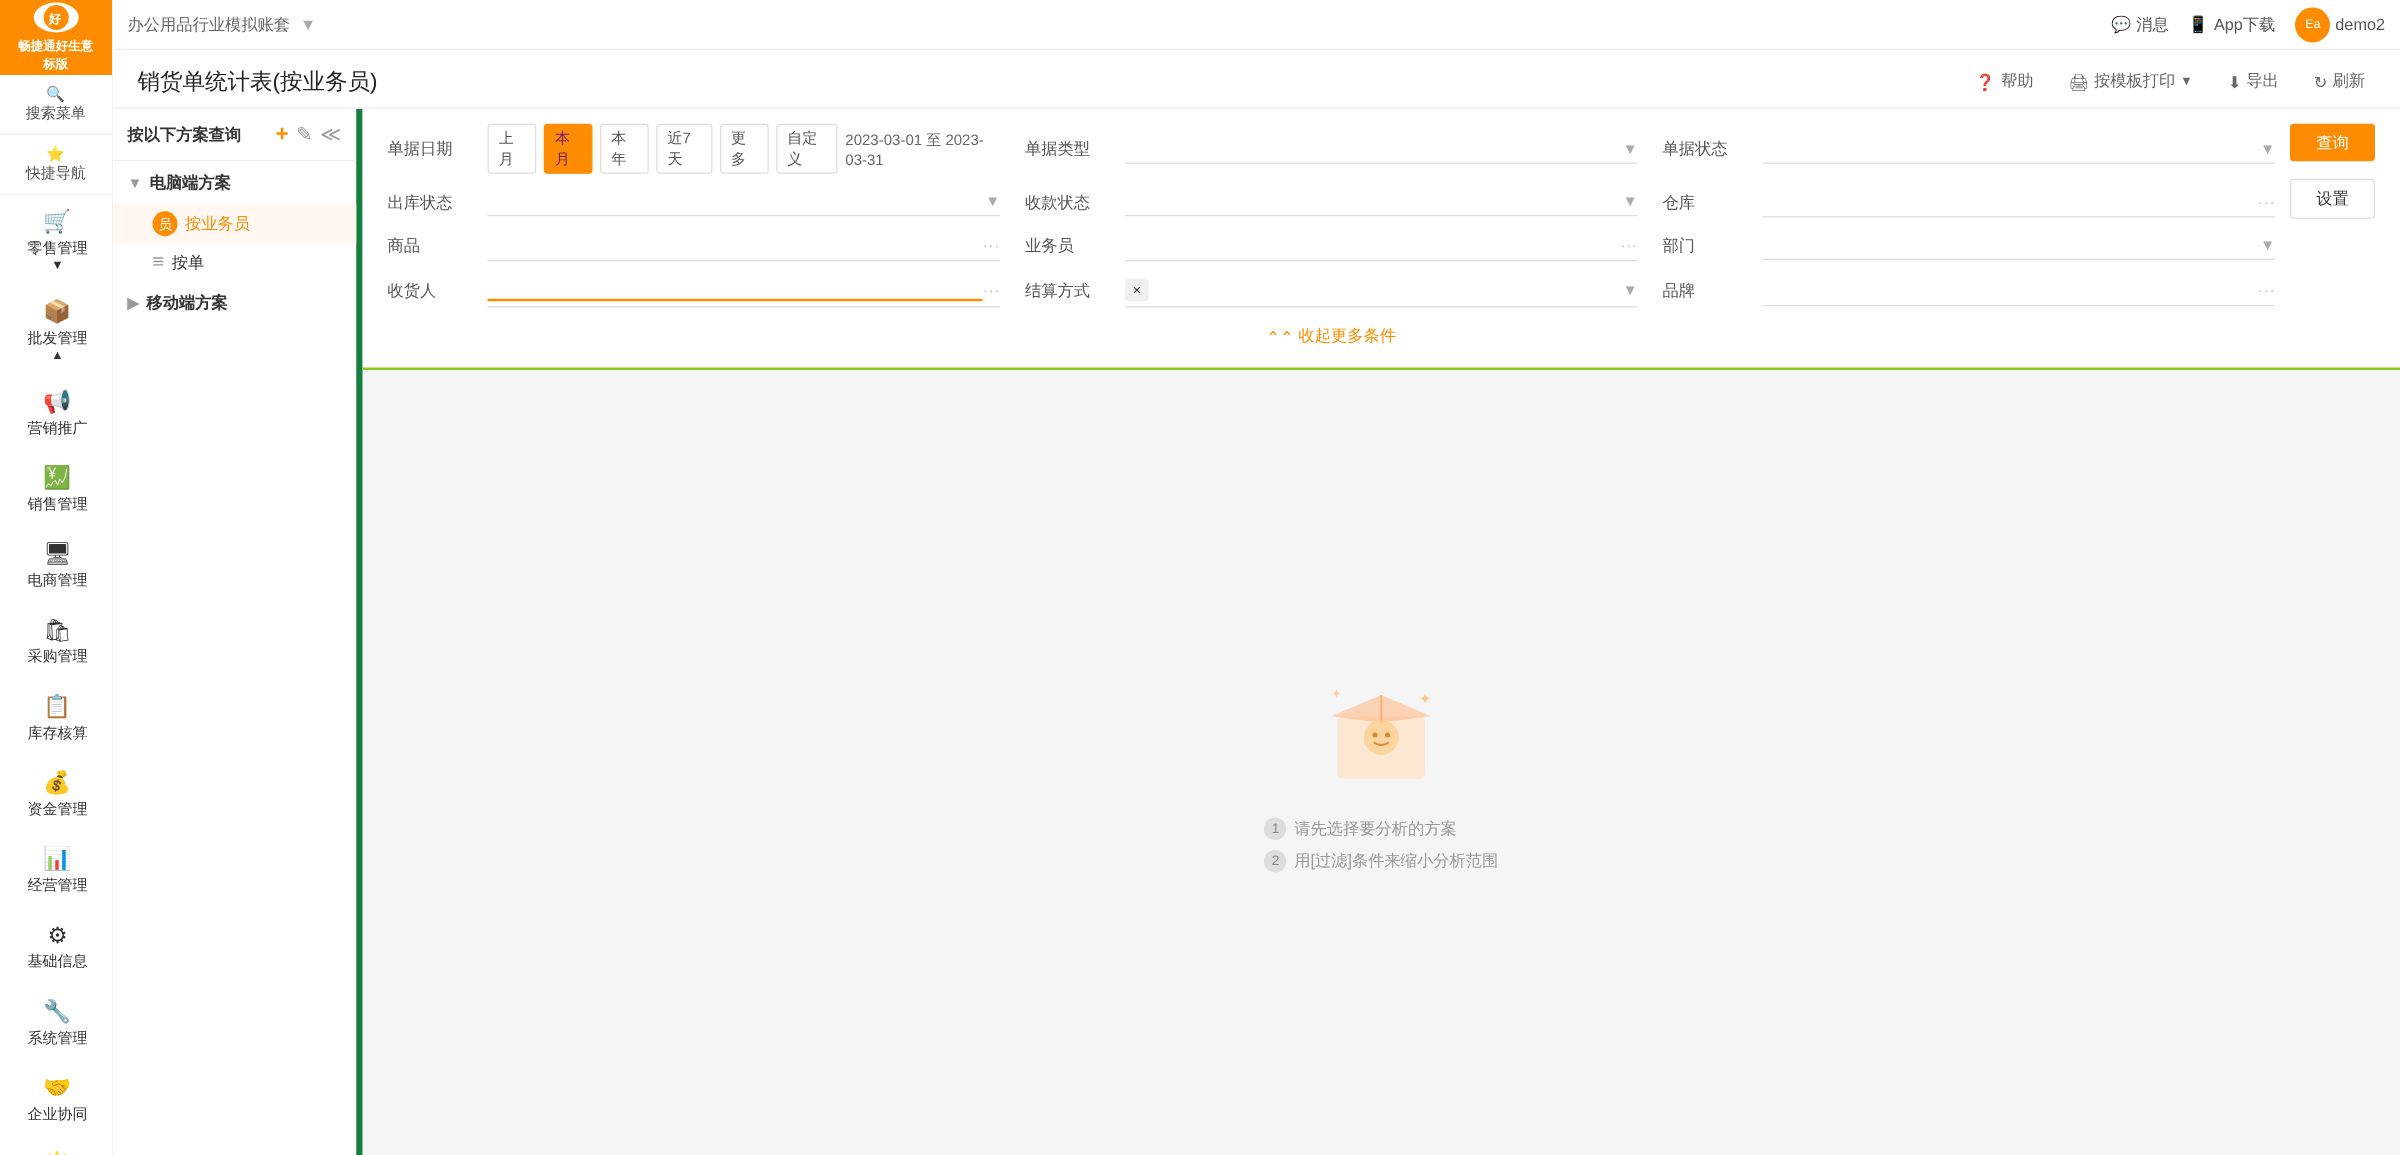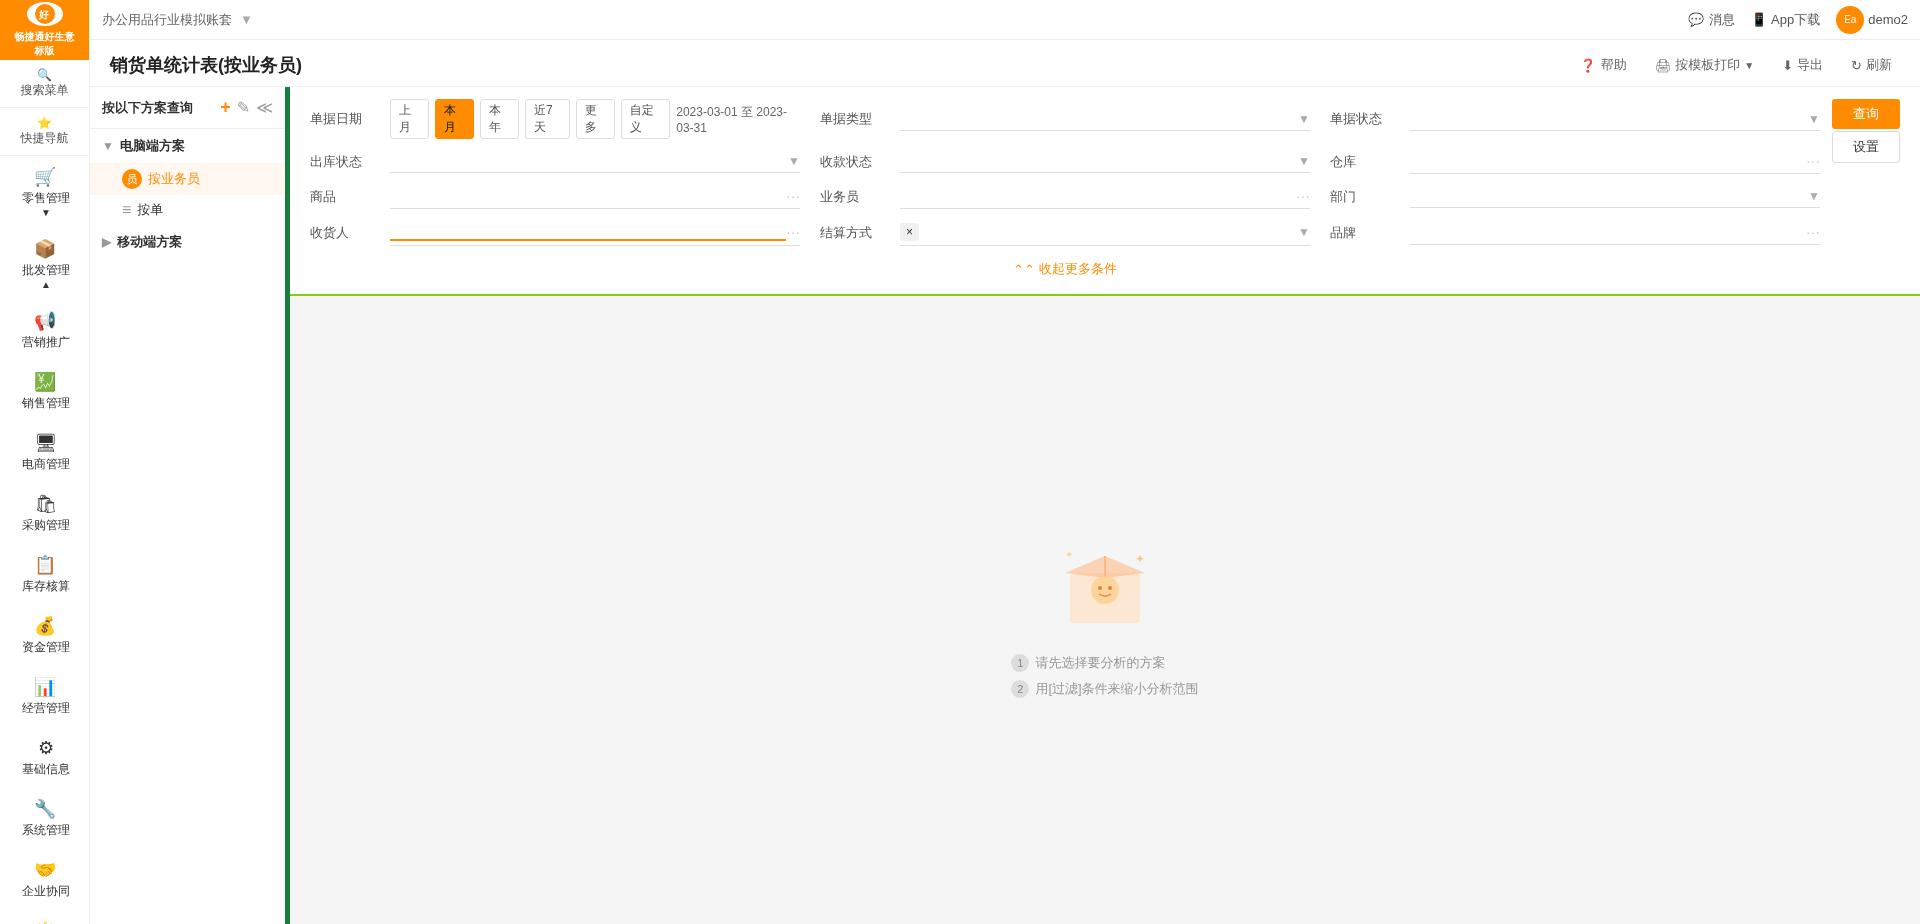--- a/index.html
+++ b/index.html
@@ -178,21 +178,21 @@
     
     #page-header {
       background: #fff;
       padding: 12px 20px 8px;
       border-bottom: 1px solid #eee;
       display: flex;
       align-items: center;
       justify-content: space-between;
       flex-shrink: 0;
     }
-    .page-title { font-size: 18px; font-weight: bold; color: #222; }
+    .page-title { font-size: 18px; font-weight: normal; color: #222; }
     .page-actions { display: flex; align-items: center; gap: 12px; }
     .page-action-btn {
       display: flex; align-items: center; gap: 4px; color: #666; font-size: 13px; cursor: pointer; padding: 4px 8px;
     }
     .btn-query {
       background: #ff8c00; color: #fff; border: none; padding: 6px 20px; border-radius: 3px;
       cursor: pointer; font-size: 13px;
     }
     .btn-set {
       background: #fff; color: #333; border: 1px solid #ddd; padding: 6px 20px; border-radius: 3px;
@@ -312,21 +312,21 @@
     }
     .date-btn {
       padding: 2px 8px;
       border: 1px solid #ddd;
       border-radius: 3px;
       font-size: 12px;
       cursor: pointer;
       color: #555;
       background: #fff;
     }
-    .date-btn.active { background: #ff8c00; color: #0f172a; border-color: #ff8c00; }
+    .date-btn.active { background: #ff8c00; color: #701a75; border-color: #ff8c00; }
     .date-range { color: #666; font-size: 12px; }
 
     .filter-actions {
       display: flex;
       justify-content: center;
       padding: 4px 0;
     }
     .collapse-btn {
       color: #ff8c00; font-size: 13px; cursor: pointer; display: flex; align-items: center; gap: 4px;
     }
@@ -347,21 +347,21 @@
     
     .filter-wrapper {
       position: relative;
     }
     .action-btns-col {
       position: absolute;
       right: 0;
       top: 0;
       display: flex;
       flex-direction: column;
-      gap: 2px;
+      gap: 14px;
       padding: 12px 20px;
     }
 
     
     .filter-tag {
       display: inline-flex; align-items: center; gap: 4px;
       background: #f0f0f0; border-radius: 3px; padding: 2px 6px; font-size: 12px; color: #333;
     }
   </style>
 </head>

